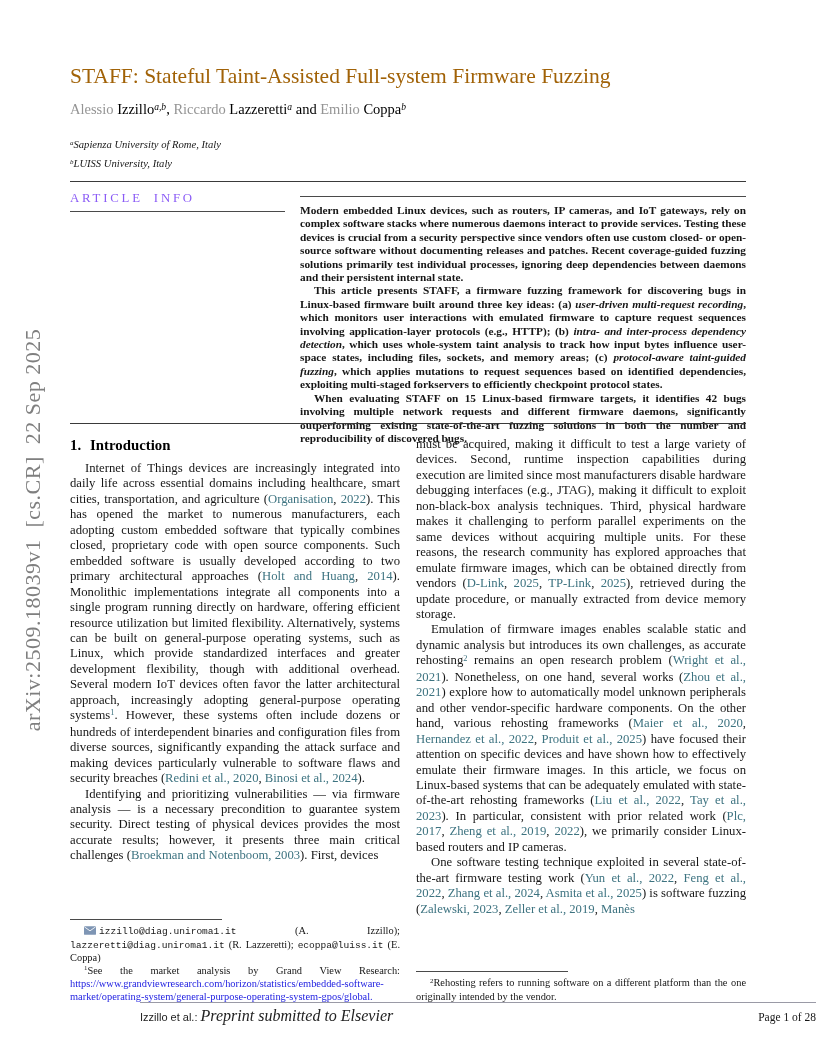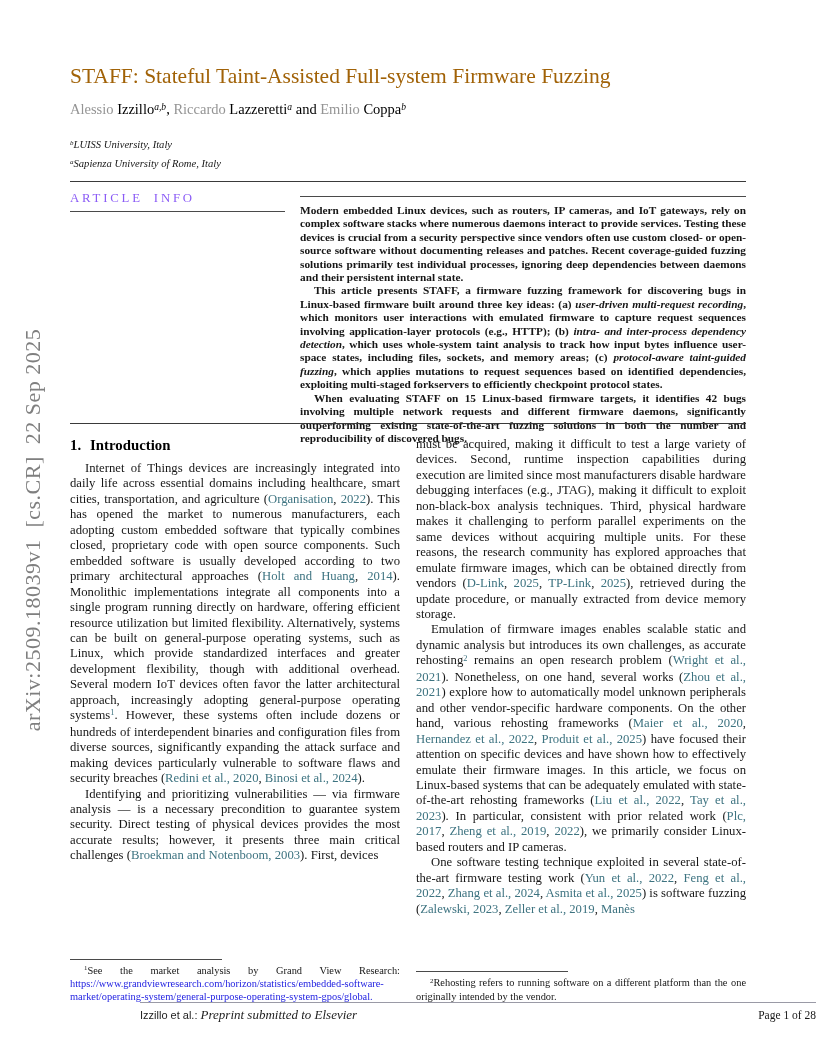--- a/index.html
+++ b/index.html
@@ -60,37 +60,37 @@
   .r-link{color:var(--link);overflow-wrap:anywhere;}
   .r-sup{font-size:66%;position:relative;top:-0.45em;font-style:italic;margin-top:16px;}
   .r-supn{font-size:66%;position:relative;top:-0.45em;}
   .r-supcite{font-size:66%;position:relative;top:-0.45em;color:var(--cite);}
   .r-mono{font-family:"Liberation Mono",monospace;font-size:92%;}
 
   .footer{position:absolute;top:1002px;left:70px;width:676px;}
   .footer-rule{border:none;border-top:1px solid #9a9aa6;margin-bottom:4px;}
   .footer-row{display:flex;justify-content:space-between;align-items:baseline;}
   .f-left{font-family:"Liberation Sans",sans-serif;font-size:11px;color:#222;}
-  .f-note{font-family:"Liberation Serif",serif;font-style:italic;font-size:13px;}
+  .f-note{font-family:"Liberation Serif",serif;font-style:italic;font-size:16px;}
   .f-right{font-size:11.5px;}
 </style>
 </head>
 <body>
 
 <div class="arxiv-sidebar">arXiv:2509.18039v1  [cs.CR]  22 Sep 2025</div>
 
 <div class="content">
 
   <div class="title">STAFF: Stateful Taint-Assisted Full-system Firmware Fuzzing</div>
 
   <div class="authors"><span class="r-gray">Alessio </span><span class="r-p">Izzillo</span><span class="r-sup">a,b</span><span class="r-p">, </span><span class="r-gray">Riccardo </span><span class="r-p">Lazzeretti</span><span class="r-sup">a</span><span class="r-p"> and </span><span class="r-gray">Emilio </span><span class="r-p">Coppa</span><span class="r-sup">b</span></div>
 
   <div class="affils">
+    <div><span class="r-supn">a</span><span class="r-p">Sapienza University of Rome, Italy</span></div>
     <div><span class="r-supn">b</span><span class="r-p">LUISS University, Italy</span></div>
-    <div><span class="r-supn">a</span><span class="r-p">Sapienza University of Rome, Italy</span></div>
   </div>
 
   <hr class="rule rule-top">
 
   <div class="info-abs">
     <div class="col-info">
       <div class="sec-head">ARTICLE INFO</div>
       <hr class="sec-rule">
     </div>
     <div class="col-abs">
@@ -110,20 +110,24 @@
       <h2 class="intro-head">
         <span class="num">1.</span>
         <span>Introduction</span>
       </h2>
       <div class="bodytext">
           <p class="para indent"><span class="r-p">Internet of Things devices are increasingly integrated into daily life across essential domains including healthcare, smart cities, transportation, and agriculture (</span><span class="r-cite">Organisation</span><span class="r-p">, </span><span class="r-cite">2022</span><span class="r-p">). This has opened the market to numerous manufacturers, each adopting custom embedded software that typically combines closed, proprietary code with open source components. Such embedded software is usually developed according to two primary architectural approaches (</span><span class="r-cite">Holt and Huang</span><span class="r-p">, </span><span class="r-cite">2014</span><span class="r-p">). Monolithic implementations integrate all components into a single program running directly on hardware, offering efficient resource utilization but limited flexibility. Alternatively, systems can be built on general-purpose operating systems, such as Linux, which provide standardized interfaces and greater development flexibility, though with additional overhead. Several modern IoT devices often favor the latter architectural approach, increasingly adopting general-purpose operating systems</span><span class="r-supcite">1</span><span class="r-p">. However, these systems often include dozens or hundreds of interdependent binaries and configuration files from diverse sources, significantly expanding the attack surface and making devices particularly vulnerable to software flaws and security breaches (</span><span class="r-cite">Redini et al., 2020</span><span class="r-p">, </span><span class="r-cite">Binosi et al., 2024</span><span class="r-p">).</span></p>
           <p class="para indent"><span class="r-p">Identifying and prioritizing vulnerabilities — via firmware analysis — is a necessary precondition to guarantee system security. Direct testing of physical devices provides the most accurate results; however, it presents three main critical challenges (</span><span class="r-cite">Broekman and Notenboom, 2003</span><span class="r-p">). First, devices</span></p>
         </div>
       <div class="fn-block">
         <hr class="fn-rule">
+        <p class="fn-line"><svg class="email-icon" viewBox="0 0 14 10">
+              <rect x="0" y="0" width="14" height="10" rx="1" fill="#7e95b4"></rect>
+              <path d="M0.5 0.8 L7 5.4 L13.5 0.8" stroke="#ffffff" stroke-width="1" fill="none"></path>
+            </svg><span><span class="r-mono">izzillo@diag.uniroma1.it</span><span class="r-p"> (A. Izzillo); </span><span class="r-mono">lazzeretti@diag.uniroma1.it</span><span class="r-p"> (R. Lazzeretti); </span><span class="r-mono">ecoppa@luiss.it</span><span class="r-p"> (E. Coppa)</span></span></p>
         <p class="fn-line"><span class="r-supn">1</span><span class="r-p">See the market analysis by Grand View Research: </span><span class="r-link">https://www.grandviewresearch.com/horizon/statistics/embedded-software-market/operating-system/general-purpose-operating-system-gpos/global</span><span class="r-link">.</span></p>
       </div>
     </div>
     <div class="col-body right">
       <div class="bodytext">
           <p class="para"><span class="r-p">must be acquired, making it difficult to test a large variety of devices. Second, runtime inspection capabilities during execution are limited since most manufacturers disable hardware debugging interfaces (e.g., JTAG), making it difficult to exploit non-black-box analysis techniques. Third, physical hardware makes it challenging to perform parallel experiments on the same devices without acquiring multiple units. For these reasons, the research community has explored approaches that emulate firmware images, which can be obtained directly from vendors (</span><span class="r-cite">D-Link</span><span class="r-p">, </span><span class="r-cite">2025</span><span class="r-p">, </span><span class="r-cite">TP-Link</span><span class="r-p">, </span><span class="r-cite">2025</span><span class="r-p">), retrieved during the update procedure, or manually extracted from device memory storage.</span></p>
           <p class="para indent"><span class="r-p">Emulation of firmware images enables scalable static and dynamic analysis but introduces its own challenges, as accurate rehosting</span><span class="r-supcite">2</span><span class="r-p"> remains an open research problem (</span><span class="r-cite">Wright et al., 2021</span><span class="r-p">). Nonetheless, on one hand, several works (</span><span class="r-cite">Zhou et al., 2021</span><span class="r-p">) explore how to automatically model unknown peripherals and other vendor-specific hardware components. On the other hand, various rehosting frameworks (</span><span class="r-cite">Maier et al., 2020</span><span class="r-p">, </span><span class="r-cite">Hernandez et al., 2022</span><span class="r-p">, </span><span class="r-cite">Produit et al., 2025</span><span class="r-p">) have focused their attention on specific devices and have shown how to effectively emulate their firmware images. In this article, we focus on Linux-based systems that can be adequately emulated with state-of-the-art rehosting frameworks (</span><span class="r-cite">Liu et al., 2022</span><span class="r-p">, </span><span class="r-cite">Tay et al., 2023</span><span class="r-p">). In particular, consistent with prior related work (</span><span class="r-cite">Plc, 2017</span><span class="r-p">, </span><span class="r-cite">Zheng et al., 2019</span><span class="r-p">, </span><span class="r-cite">2022</span><span class="r-p">), we primarily consider Linux-based routers and IP cameras.</span></p>
           <p class="para indent"><span class="r-p">One software testing technique exploited in several state-of-the-art firmware testing work (</span><span class="r-cite">Yun et al., 2022</span><span class="r-p">, </span><span class="r-cite">Feng et al., 2022</span><span class="r-p">, </span><span class="r-cite">Zhang et al., 2024</span><span class="r-p">, </span><span class="r-cite">Asmita et al., 2025</span><span class="r-p">) is software fuzzing (</span><span class="r-cite">Zalewski, 2023</span><span class="r-p">, </span><span class="r-cite">Zeller et al., 2019</span><span class="r-p">, </span><span class="r-cite">Manès</span></p>
         </div>
       <div class="fn-block">

